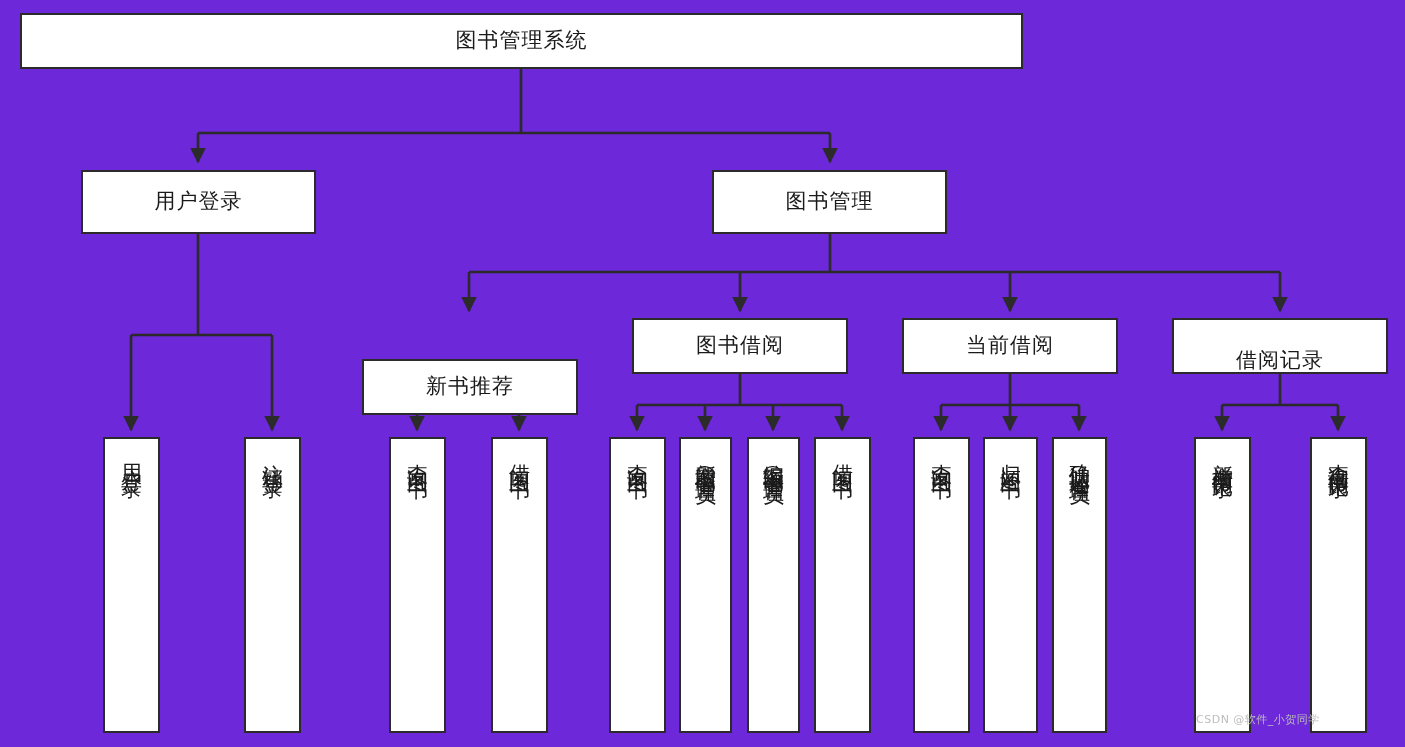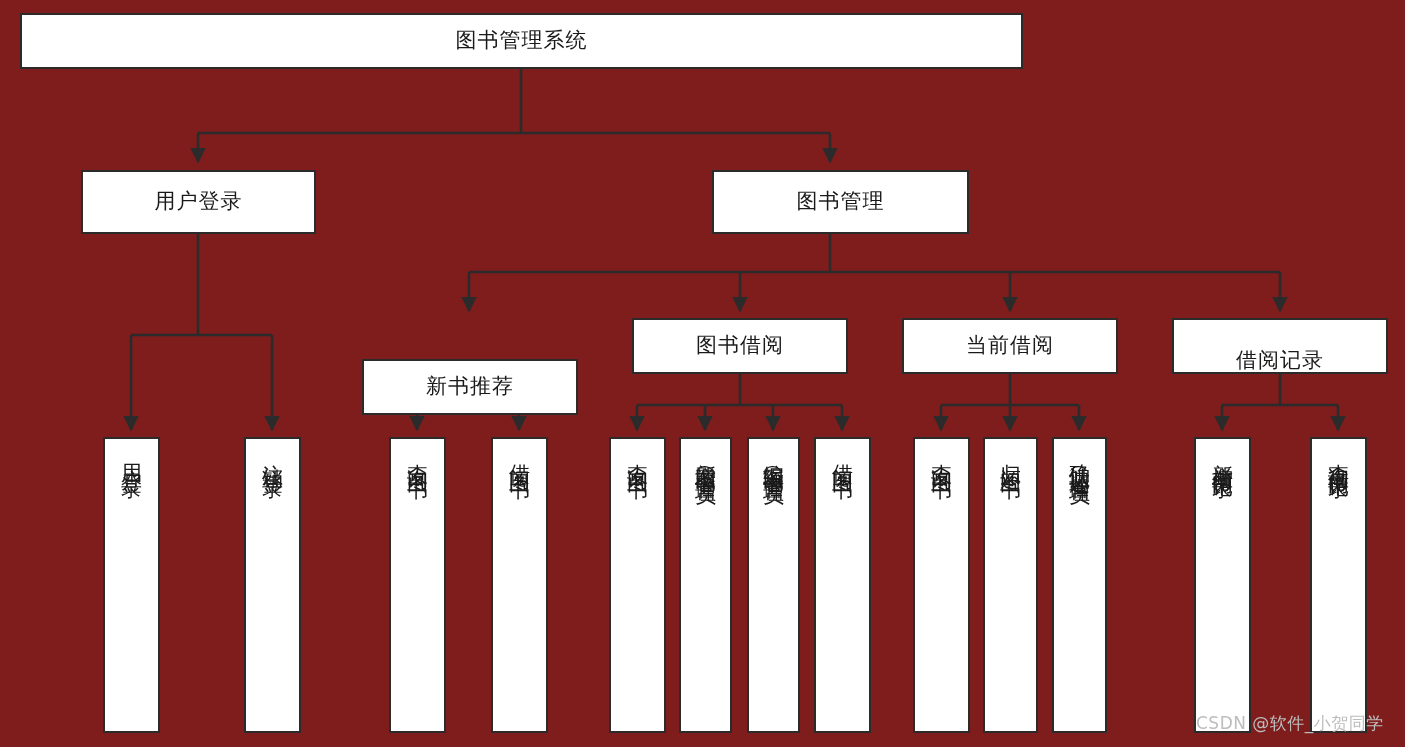--- a/index.html
+++ b/index.html
@@ -7,21 +7,21 @@
     padding: 0;
     background: #ffffff;
   }
   body {
     font-family: "DejaVu Sans", "Liberation Sans", sans-serif;
   }
   #canvas {
     position: relative;
     width: 1405px;
     height: 747px;
-    background: #7f1d1d;
+    background: #6d28d9;
     overflow: hidden;
   }
   svg#wires {
     position: absolute;
     left: 0;
     top: 0;
     width: 1405px;
     height: 747px;
   }
   .node {
@@ -53,21 +53,21 @@
     letter-spacing: 5px;
     line-height: 1.05;
     white-space: nowrap;
   }
   .node.v.tight .label {
     letter-spacing: 3px;
   }
   .watermark {
     position: absolute;
     z-index: 5;
-    font-size: 17px;
+    font-size: 11px;
     color: #bdbdbd;
     white-space: nowrap;
     letter-spacing: 0.5px;
   }
 </style>
 </head>
 <body>
 
 <div id="canvas">
 
@@ -121,21 +121,21 @@
     </g>
   </svg>
 
   <div class="node h" style="left:20px; top:13px; width:1003px; height:56px;">
     <span class="label">图书管理系统</span>
   </div>
 
   <div class="node h" style="left:81px; top:170px; width:235px; height:64px;">
     <span class="label">用户登录</span>
   </div>
-  <div class="node h" style="left:712px; top:170px; width:257px; height:64px;">
+  <div class="node h" style="left:712px; top:170px; width:235px; height:64px;">
     <span class="label">图书管理</span>
   </div>
 
   <div class="node h" style="left:362px; top:318px; width:216px; height:56px;margin-top:41px;">
     <span class="label">新书推荐</span>
   </div>
   <div class="node h" style="left:632px; top:318px; width:216px; height:56px;">
     <span class="label">图书借阅</span>
   </div>
   <div class="node h" style="left:902px; top:318px; width:216px; height:56px;">

